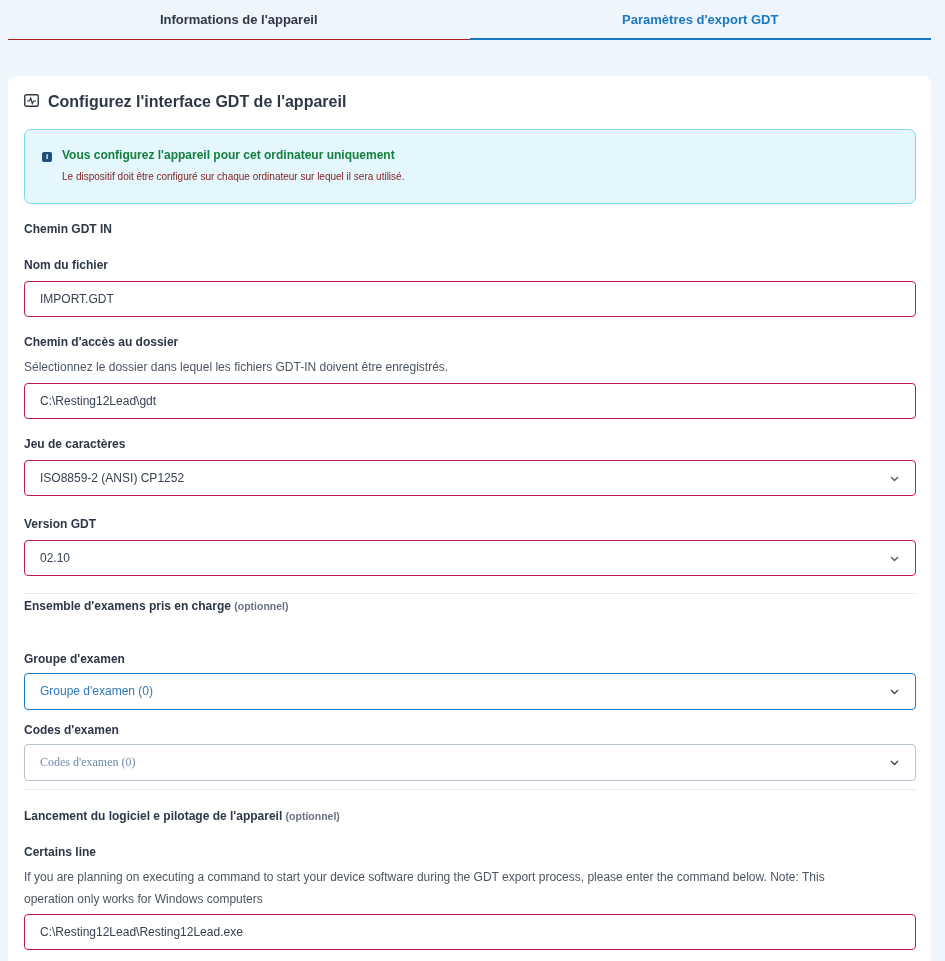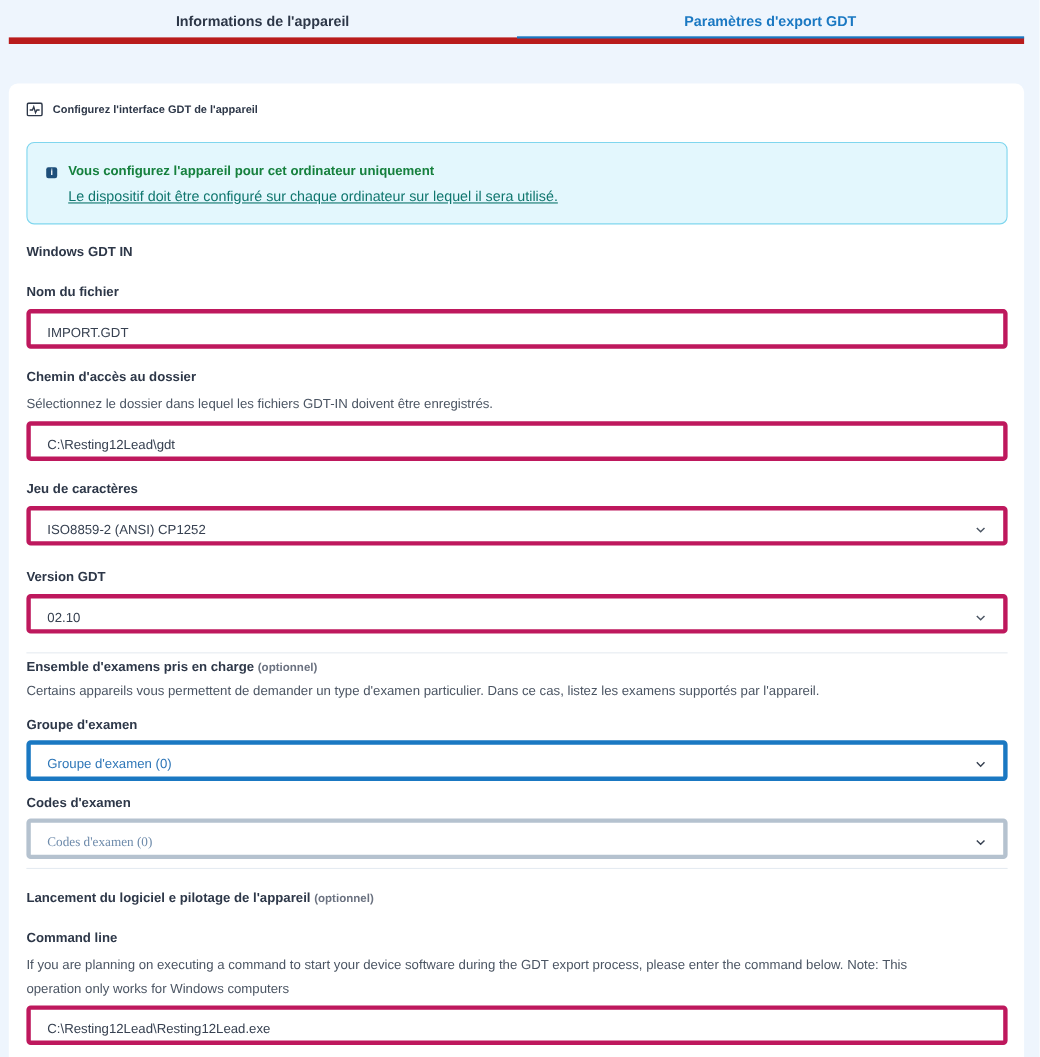--- a/index.html
+++ b/index.html
@@ -5,65 +5,65 @@
   * { box-sizing: border-box; margin: 0; padding: 0; }
   html, body { width: 945px; height: 961px; overflow: hidden; }
   body {
     background: #eef5fd;
     font-family: "Liberation Sans", sans-serif;
     color: #1f2937;
     position: relative;
   }
   .tabs {
     position: absolute; left: 8px; top: 0; width: 923px; height: 40px;
-    display: flex; border-bottom: 6px solid #b91c1c;
+    display: flex; border-bottom: 1px solid #b91c1c;
   }
   .tab {
     flex: 1; text-align: center; font-size: 13px; font-weight: bold;
     line-height: 40px; color: #2d3748; cursor: pointer; position: relative;
   }
   .tab.active { color: #1a78c2; }
   .tab.active::after {
     content: ""; position: absolute; left: 0; right: 0; bottom: -1px;
     height: 2px; background: #1a78c2;
   }
   .card {
     position: absolute; left: 8px; top: 76px; width: 923px; height: 900px;
     background: #ffffff; border-radius: 8px;
   }
   .card-title {
-    position: absolute; left: 16px; top: 17px; display: flex; align-items: flex-end;
-    font-size: 10px; font-weight: bold; color: #2d3748;
+    position: absolute; left: 16px; top: 17px; display: flex; align-items: flex-start;
+    font-size: 16px; font-weight: bold; color: #2d3748;
   }
   .card-title .icon { width: 15px; height: 13px; margin-right: 9px; display: inline-block; }
   .alert {
     position: absolute; left: 16px; top: 53px; width: 892px; height: 75px;
     background: #e3f7fd; border: 1px solid #7fd6ee; border-radius: 7px;
   }
   .alert .a-icon {
     position: absolute; left: 17px; top: 22px; width: 10px; height: 10px;
     background: #1e4f7a; border-radius: 2px; color: #fff; font-size: 8px;
     font-weight: bold; text-align: center; line-height: 10px;
   }
   .alert .a-title {
     position: absolute; left: 37px; top: 18px; font-size: 12px; font-weight: bold; color: #15803d;
   }
   .alert .a-text {
-    position: absolute; left: 37px; top: 41px; font-size: 13px; color: #0f766e; text-decoration: underline;
+    position: absolute; left: 37px; top: 41px; font-size: 10px; color: #7f1d1d;
   }
   .lbl {
     position: absolute; left: 16px; font-size: 12px; font-weight: bold; color: #2d3748;
   }
   .opt { font-weight: bold; font-size: 10.5px; color: #6b7280; }
   .hint {
     position: absolute; left: 16px; font-size: 12px; color: #4b5563; line-height: 22px;
   }
   .field {
     position: absolute; left: 16px; width: 892px; height: 36px;
-    border: 4px solid #be185d; border-radius: 4px; background: #fff;
+    border: 1px solid #be185d; border-radius: 4px; background: #fff;
     font-size: 12px; color: #374151; padding-left: 15px; line-height: 34px;
     cursor: text;
   }
   .field.select { cursor: pointer; }
   .field.focused { border-color: #1a78c2; color: #2f77b8; }
   .field.placeholder { color: #6e8bab; border-color: #b5c2cf; font-family: Liberation Serif, serif; }
   .chev {
     position: absolute; right: 16px; top: 13px; width: 9px; height: 9px;
   }
   .divider {
@@ -88,21 +88,21 @@
     </span>
     <span>Configurez l'interface GDT de l'appareil</span>
   </div>
 
   <div class="alert">
     <span class="a-icon">i</span>
     <div class="a-title">Vous configurez l'appareil pour cet ordinateur uniquement</div>
     <div class="a-text">Le dispositif doit être configuré sur chaque ordinateur sur lequel il sera utilisé.</div>
   </div>
 
-  <div class="lbl" style="top:146px">Windows GDT IN</div>
+  <div class="lbl" style="top:146px">Chemin GDT IN</div>
 
   <div class="lbl" style="top:182px">Nom du fichier</div>
   <div class="field" style="top:205px">IMPORT.GDT</div>
 
   <div class="lbl" style="top:259px">Chemin d'accès au dossier</div>
   <div class="hint" style="top:280px">Sélectionnez le dossier dans lequel les fichiers GDT-IN doivent être enregistrés.</div>
   <div class="field" style="top:307px">C:\Resting12Lead\gdt</div>
 
   <div class="lbl" style="top:361px">Jeu de caractères</div>
   <div class="field select" style="top:384px">
@@ -119,21 +119,20 @@
         <polyline points="1,3 4.5,6.5 8,3" fill="none" stroke="#4b5563" stroke-width="1.3"></polyline>
       </svg>
   </div>
 
   <div class="divider" style="top:517px"></div>
 
   <div class="lbl" style="top:523px">
     <span>Ensemble d'examens pris en charge</span>
     <span class="opt">(optionnel)</span>
   </div>
-  <div class="hint" style="top:541px">Certains appareils vous permettent de demander un type d'examen particulier. Dans ce cas, listez les examens supportés par l'appareil.</div>
 
   <div class="lbl" style="top:576px">Groupe d'examen</div>
   <div class="field select focused" style="top:597px; height:37px">
     <span>Groupe d'examen (0)</span>
     <svg class="chev" viewBox="0 0 9 9">
         <polyline points="1,3 4.5,6.5 8,3" fill="none" stroke="#374151" stroke-width="1.3"></polyline>
       </svg>
   </div>
 
   <div class="lbl" style="top:647px">Codes d'examen</div>
@@ -144,17 +143,17 @@
       </svg>
   </div>
 
   <div class="divider" style="top:713px"></div>
 
   <div class="lbl" style="top:733px">
     <span>Lancement du logiciel e pilotage de l'appareil</span>
     <span class="opt">(optionnel)</span>
   </div>
 
-  <div class="lbl" style="top:769px">Command line</div>
+  <div class="lbl" style="top:769px">Certains line</div>
   <div class="hint" style="top:812px">operation only works for Windows computers</div>
   <div class="hint" style="top:790px">If you are planning on executing a command to start your device software during the GDT export process, please enter the command below. Note: This</div>
   <div class="field" style="top:838px">C:\Resting12Lead\Resting12Lead.exe</div>
 </div>
 
 </body></html>

